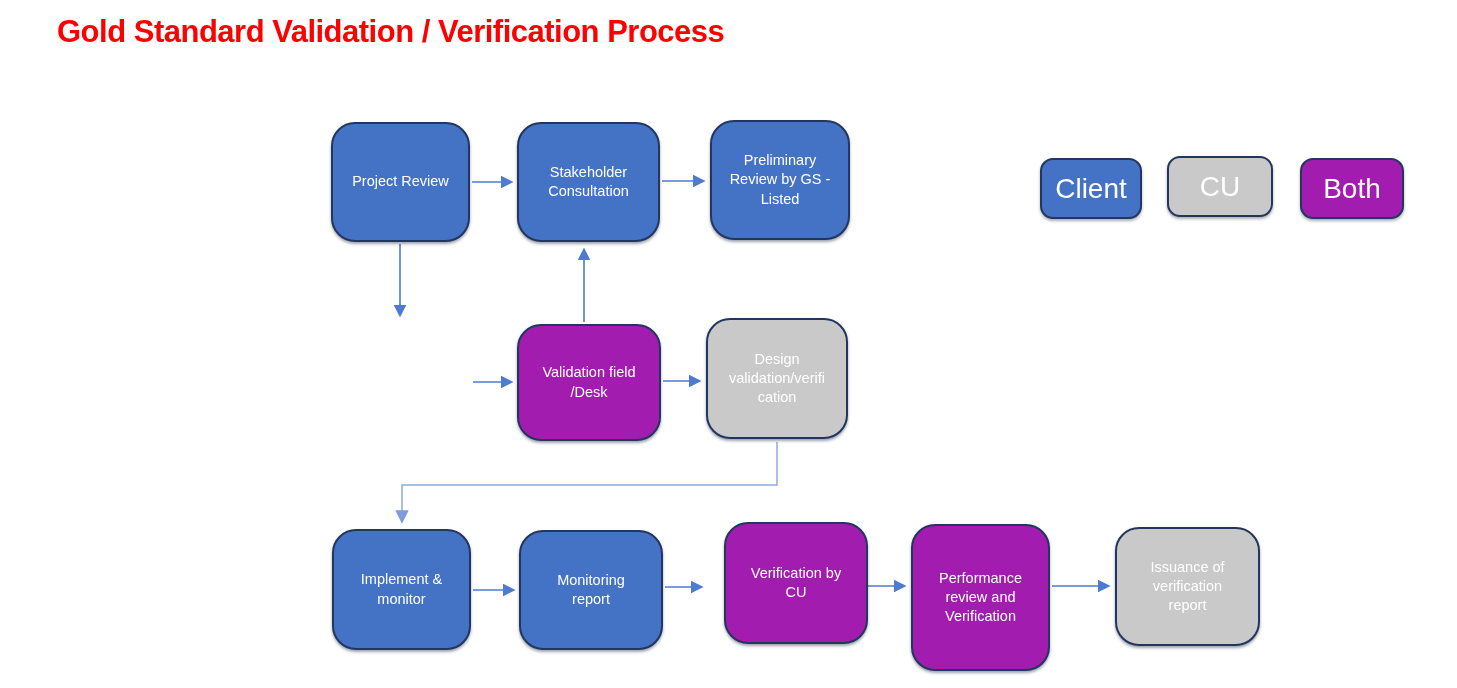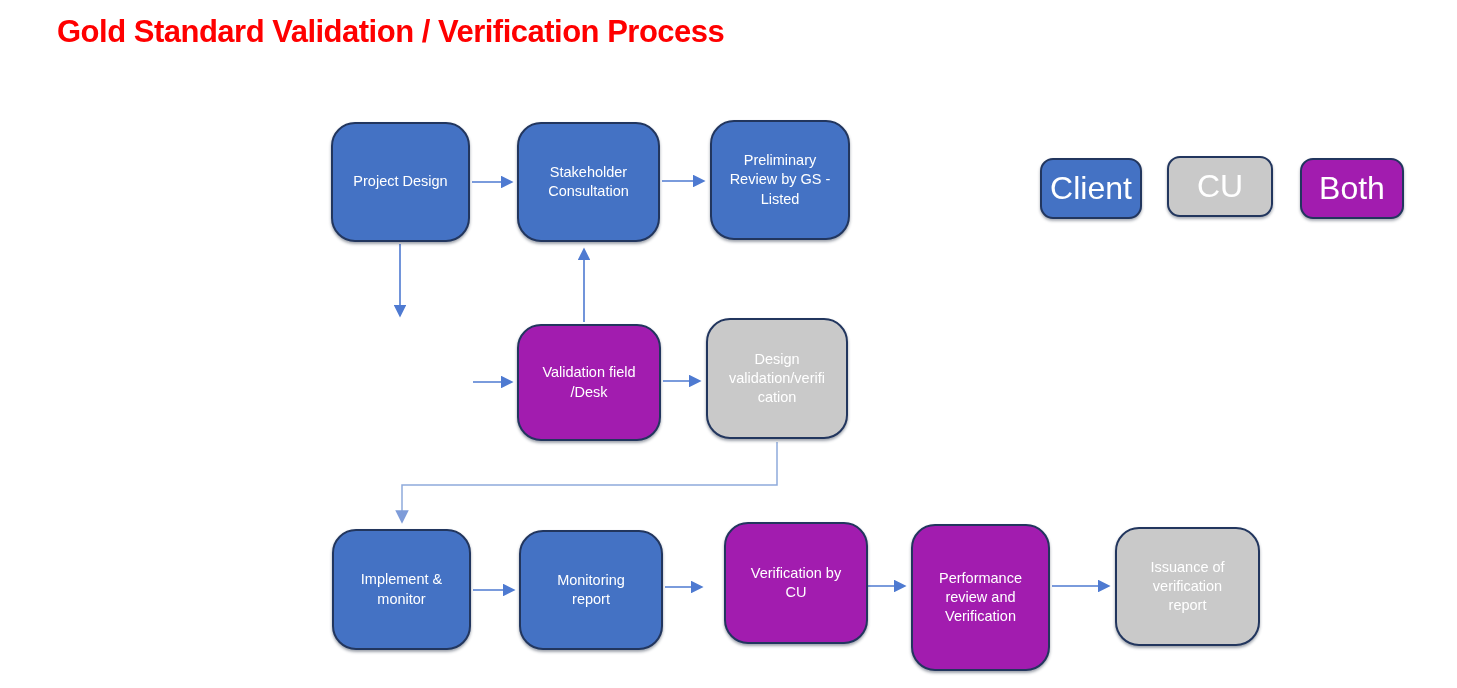--- a/index.html
+++ b/index.html
@@ -49,21 +49,21 @@
   .node-gray   { background: #C9C9C9; color: #ffffff; }
   .legend-box {
     position: absolute;
     box-sizing: border-box;
     border: 2px solid #22365E;
     border-radius: 13px;
     display: flex;
     align-items: center;
     justify-content: center;
     color: #ffffff;
-    font-size: 32px;
+    font-size: 28px;
     box-shadow: 0 2px 3px rgba(40,50,70,0.4);
   }
 </style>
 </head>
 <body>
 
 <div class="canvas">
 
   <h1 class="page-title">Gold Standard Validation / Verification Process</h1>
 
@@ -83,21 +83,21 @@
     <line x1="473" y1="382" x2="511" y2="382" stroke="#4E7AD1" stroke-width="1.6" marker-end="url(#ah)"></line>
     <line x1="663" y1="381" x2="699" y2="381" stroke="#4E7AD1" stroke-width="1.6" marker-end="url(#ah)"></line>
     <path d="M777,442 L777,485 L402,485 L402,521" fill="none" stroke="#8FAADC" stroke-width="1.5" marker-end="url(#ah-light)"></path>
     <line x1="473" y1="590" x2="513" y2="590" stroke="#4E7AD1" stroke-width="1.6" marker-end="url(#ah)"></line>
     <line x1="665" y1="587" x2="701" y2="587" stroke="#4E7AD1" stroke-width="1.6" marker-end="url(#ah)"></line>
     <line x1="854" y1="586" x2="904" y2="586" stroke="#4E7AD1" stroke-width="1.6" marker-end="url(#ah)"></line>
     <line x1="1052" y1="586" x2="1108" y2="586" stroke="#4E7AD1" stroke-width="1.6" marker-end="url(#ah)"></line>
   </svg>
 
   <div class="node node-blue" style="left:331px; top:122px; width:139px; height:120px;">
-    <span class="label">Project Design</span>
+    <span class="label">Project Review</span>
   </div>
   <div class="node node-blue" style="left:517px; top:122px; width:143px; height:120px;">
     <span class="label">Stakeholder
 Consultation</span>
   </div>
   <div class="node node-blue" style="left:710px; top:120px; width:140px; height:120px;">
     <span class="label">Preliminary
 Review by GS -
 Listed</span>
   </div>

